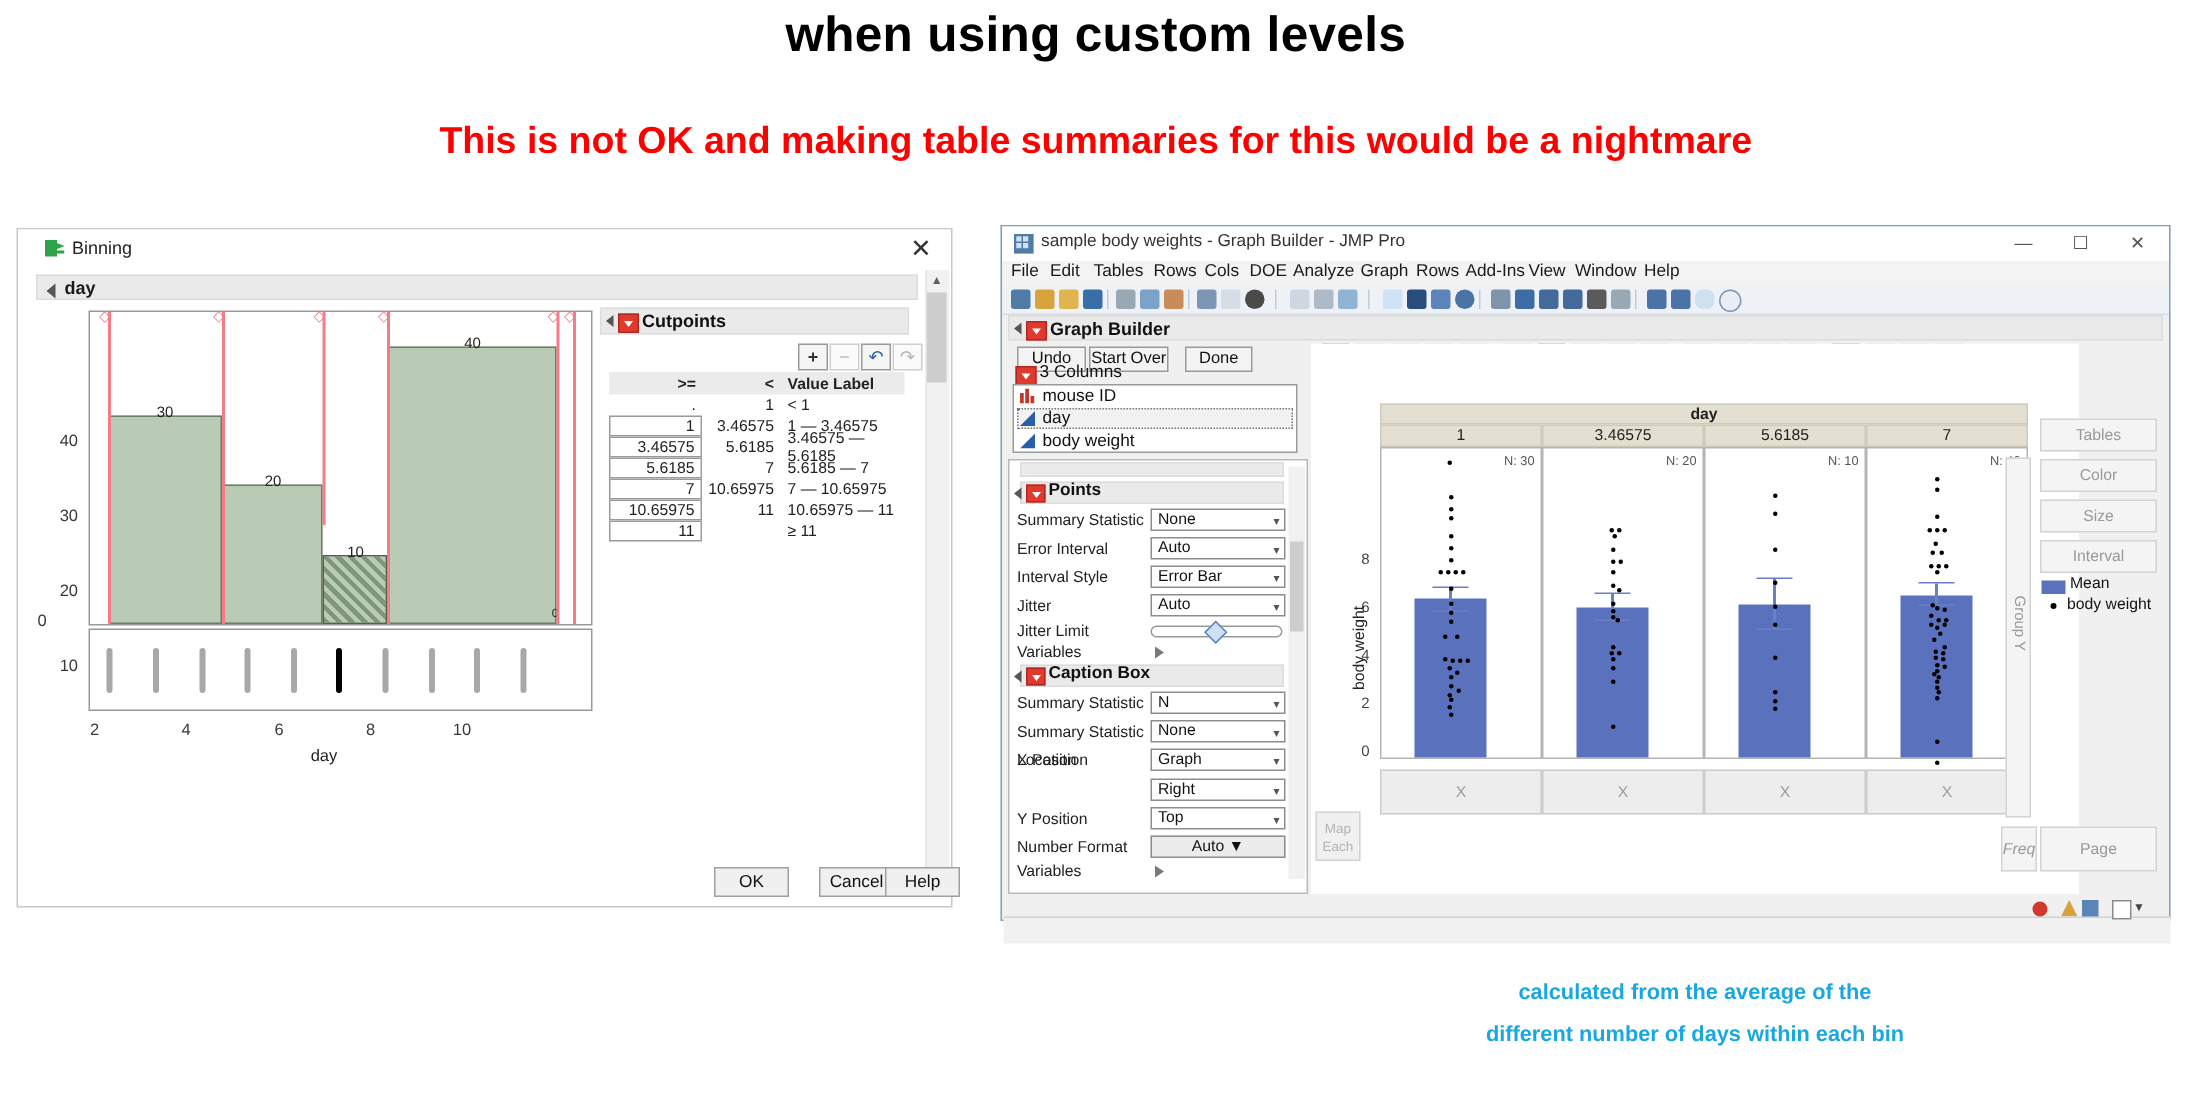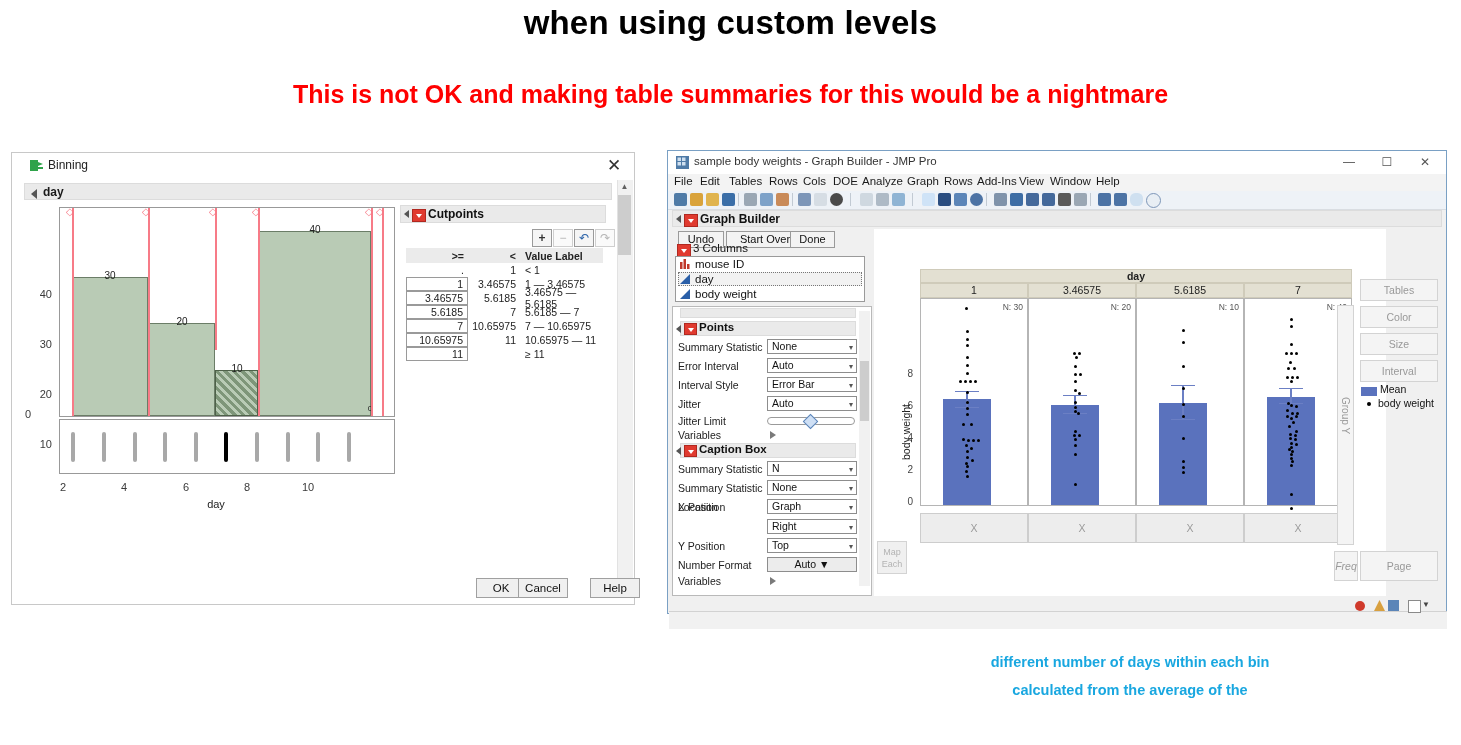--- a/index.html
+++ b/index.html
@@ -332,21 +332,21 @@
       <div class="cp-c3">≥ 11</div>
     </div>
   </div>
 
   <div class="abs" id="binning-scrollbar"></div>
   <div class="abs" id="binning-scroll-up">▲</div>
   <div class="abs" id="binning-scroll-thumb"></div>
   <div class="abs" id="binning-scroll-down">▼</div>
 
   <div class="dlg-btn" style="left:464px;top:425px;">OK</div>
-  <div class="dlg-btn" style="left:506px;top:425px;">Cancel</div>
+  <div class="dlg-btn" style="left:534px;top:425px;">Cancel</div>
   <div class="dlg-btn" style="left:578px;top:425px;">Help</div>
 </div>
 
 <div class="abs" id="jmp-window">
 
   <div class="abs" id="jmp-titlebar"></div>
   <svg class="abs" id="jmp-title-icon" viewBox="0 0 13 13">
     <rect width="13" height="13" fill="#4f7ba7"></rect>
     <rect x="1.5" y="1.5" width="3.5" height="3.5" fill="#cfe0f0"></rect>
     <rect x="6" y="1.5" width="3.5" height="3.5" fill="#cfe0f0"></rect>
@@ -407,21 +407,21 @@
   <div class="tb-ico" style="left:446px;background:#4c73a5;"></div>
   <div class="tb-ico" style="left:462px;background:#cfe0f0;border-radius:40%;"></div>
   <div class="tb-ico" style="left:478px;background:#e8eef4;border-radius:50%;border:1px solid #7d96b8;"></div>
 
   <div class="abs" id="gb-header"></div>
   <div class="abs" id="gb-tri"></div>
   <div class="abs" id="gb-redbtn"></div>
   <div class="abs" id="gb-label">Graph Builder</div>
 
   <div class="gb-btn" style="left:10px;top:80px;width:46px;">Undo</div>
-  <div class="gb-btn" style="left:58px;top:80px;width:78px;">Start Over</div>
+  <div class="gb-btn" style="left:58px;top:80px;width:53px;">Start Over</div>
   <div class="gb-btn" style="left:122px;top:80px;width:45px;">Done</div>
 
   <div class="abs" id="cols-redbtn"></div>
   <div class="abs" id="cols-label">3 Columns</div>
   <div class="abs" id="cols-list">
     <svg class="col-icon" style="left:4px;top:2px;" viewBox="0 0 11 10">
       <rect x="0" y="3" width="2.5" height="7" fill="#c0392b"></rect>
         <rect x="3.5" y="0" width="2.5" height="10" fill="#c0392b"></rect>
         <rect x="7" y="5" width="2.5" height="5" fill="#c0392b"></rect>
     </svg>
@@ -690,15 +690,15 @@
 <div id="legend-dot"></div>
 <div id="legend-bw">body weight</div>
 
 <div id="status-dot"></div>
 <div class="status-ico" style="left:1374px;background:#d8a040;clip-path:polygon(50% 0,100% 100%,0 100%);"></div>
 <div class="status-ico" style="left:1388px;background:#5b85b8;"></div>
 <div class="status-ico" style="left:1408px;background:#fff;border:1px solid #8a8a8a;"></div>
 <div class="abs" style="left:1422px;top:600px;font-size:8px;color:#444;">▼</div>
 
 <div class="abs" id="cyan-note">
+  <div>calculated from the average of the</div>
   <div>different number of days within each bin</div>
-  <div>calculated from the average of the</div>
 </div>
 
 </body></html>

